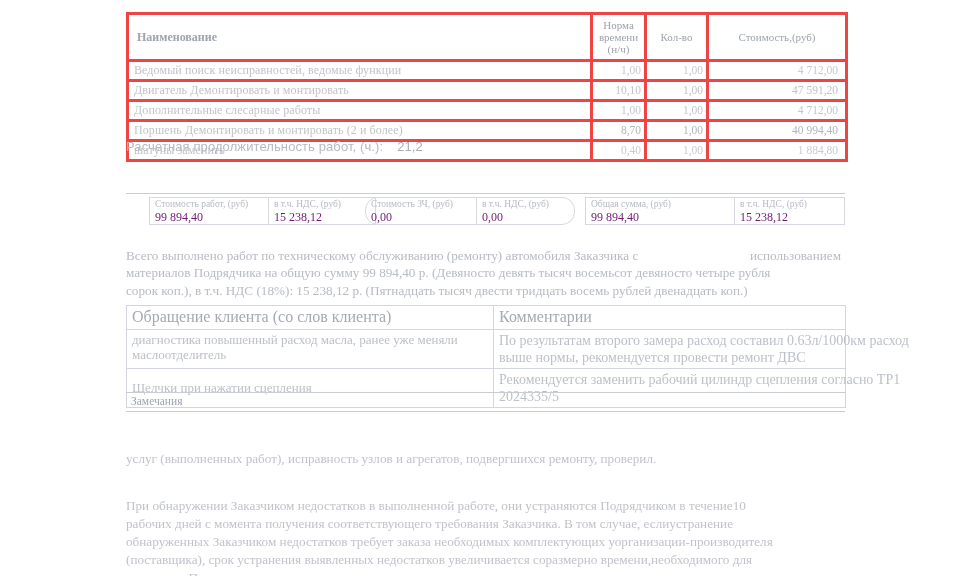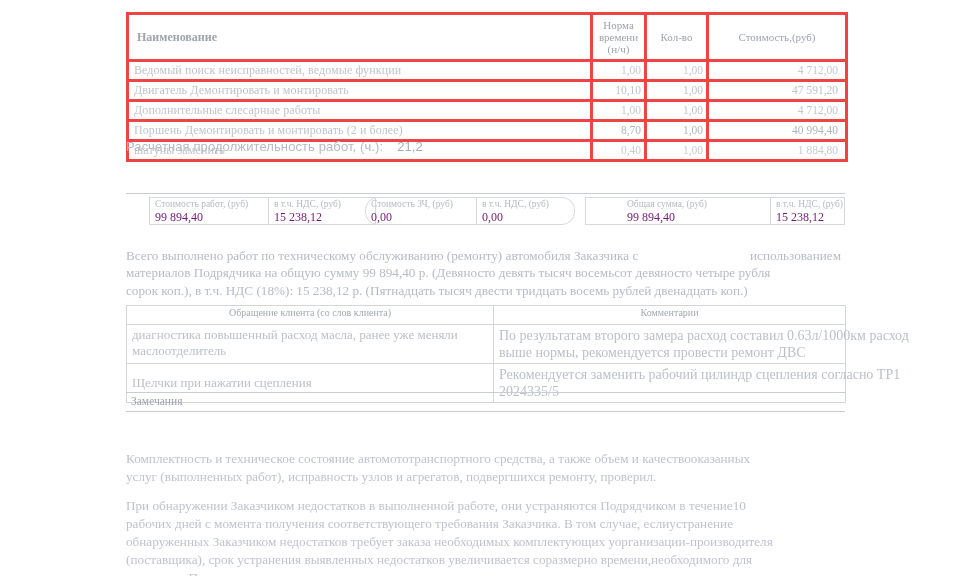--- a/index.html
+++ b/index.html
@@ -126,21 +126,21 @@
   .scell {
     flex: 1 1 0;
     box-sizing: border-box;
     padding: 1px 4px 0 5px;
     border-left: 1px solid #d5d8de;
     overflow: hidden;
   }
   .scell:first-child { border-left: none; }
   .sgroup.g1 .scell:first-child { flex: 0 0 118px; }
   .sgroup.g2 .scell:first-child { flex: 0 0 110px; }
-  .sgroup.g3 .scell:first-child { flex: 0 0 148px; margin-left: 36px; }
+  .sgroup.g3 .scell:first-child { flex: 0 0 148px; }
   .scell .lbl {
     font-size: 9.5px;
     color: #b6bac2;
     line-height: 1.15;
     white-space: nowrap;
   }
   .scell .val {
     font-size: 12px;
     color: #701a75;
     line-height: 1.25;
@@ -177,23 +177,22 @@
     font-weight: normal;
     text-align: left;
     vertical-align: top;
     font-size: 14px;
     line-height: 1.22;
     color: #bcc0c8;
   }
   .appeal thead th {
     height: 15px;
     color: #a4a9b3;
-    font-size: 10px;
+    font-size: 16px;
     padding-top: 1px;
-    text-align: center;
   }
   .appeal td.left-cell { font-size: 13px; }
   .appeal tr.row-a td  { height: 28px; }
   .appeal tr.row-b td  { height: 28px; }
   .appeal td.mid-v     { vertical-align: middle; }
   col.a-left  { width: 367px; }
   col.a-right { width: 352px; }
   .appeal td .l { display: block; white-space: nowrap; }
 
   
@@ -380,23 +379,20 @@
     </tbody>
   </table>
 
   <div class="remarks">
     <div class="rline-top"></div>
     <div class="rlabel">Замечания</div>
     <div class="rline-bot"></div>
   </div>
 
   <div class="foot-para p1">
-    <div class="ln j">
-      <span>Комплектность и техническое состояние автомототранспортного средства, а также объем и качество</span><span>оказанных</span>
-    </div>
     <div class="ln">услуг (выполненных работ), исправность узлов и агрегатов, подвергшихся ремонту, проверил.</div>
   </div>
 
   <div class="foot-para p2">
     <div class="ln j">
       <span>При обнаружении Заказчиком недостатков в выполненной работе, они устраняются Подрядчиком в течение</span><span>10</span>
     </div>
     <div class="ln j">
       <span>рабочих дней с момента получения соответствующего требования Заказчика. В том случае, если</span><span>устранение</span>
     </div>

